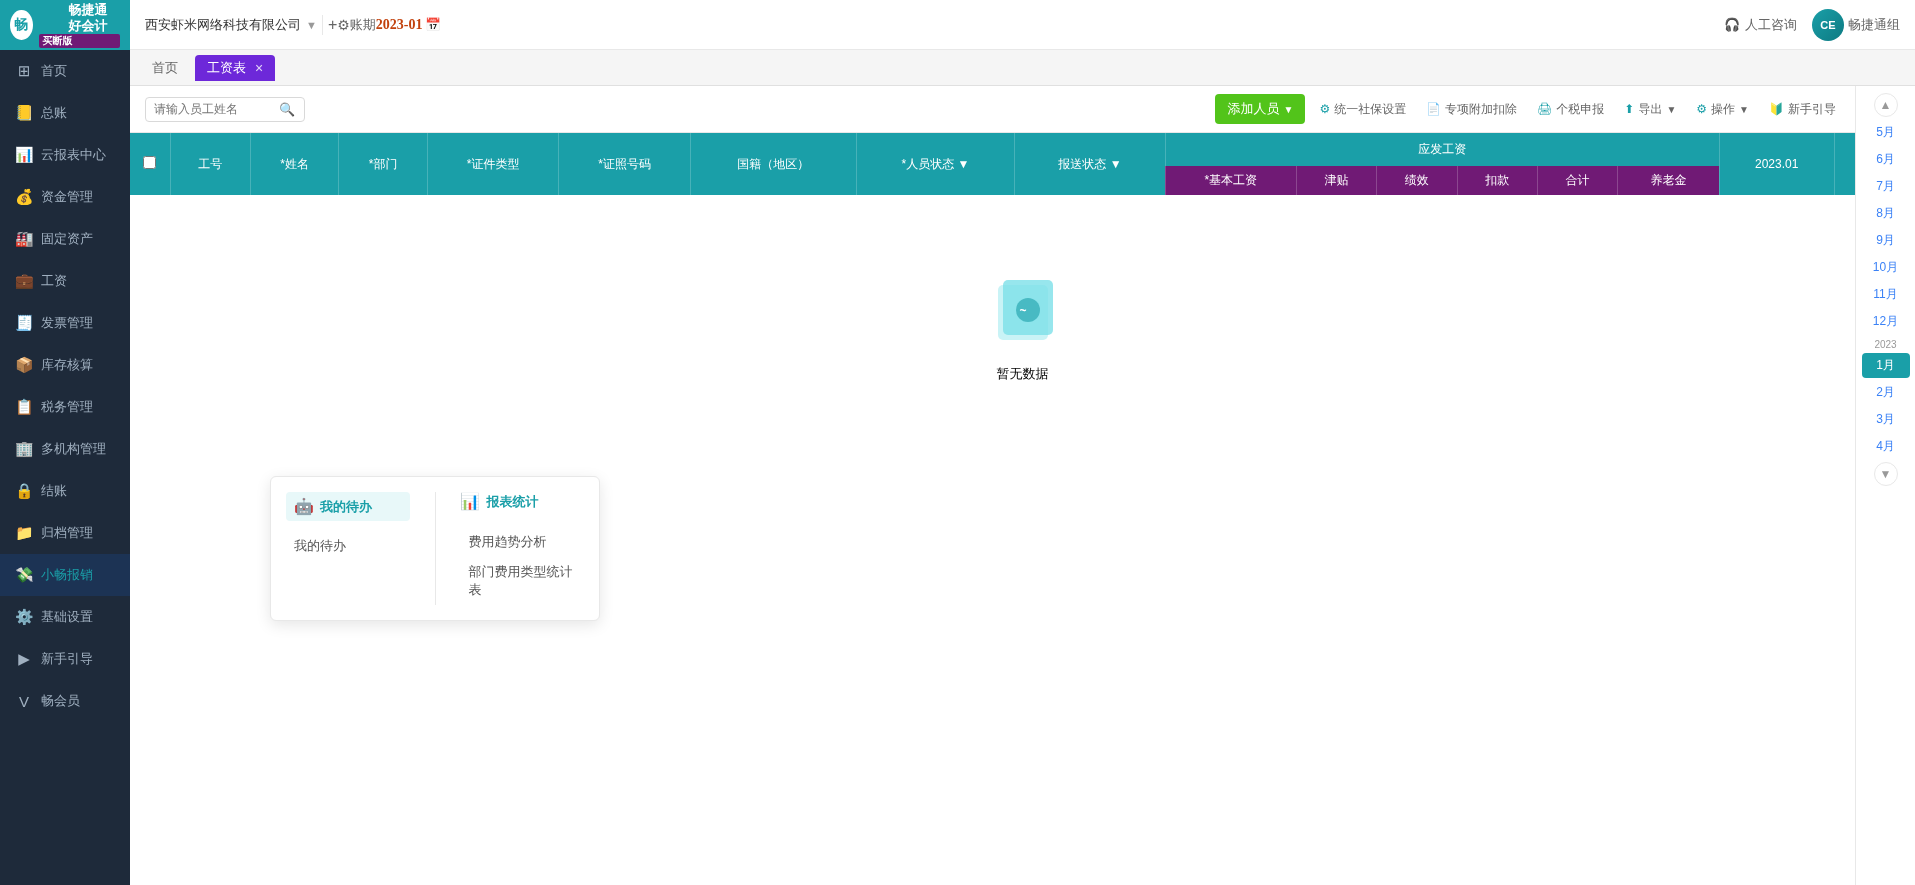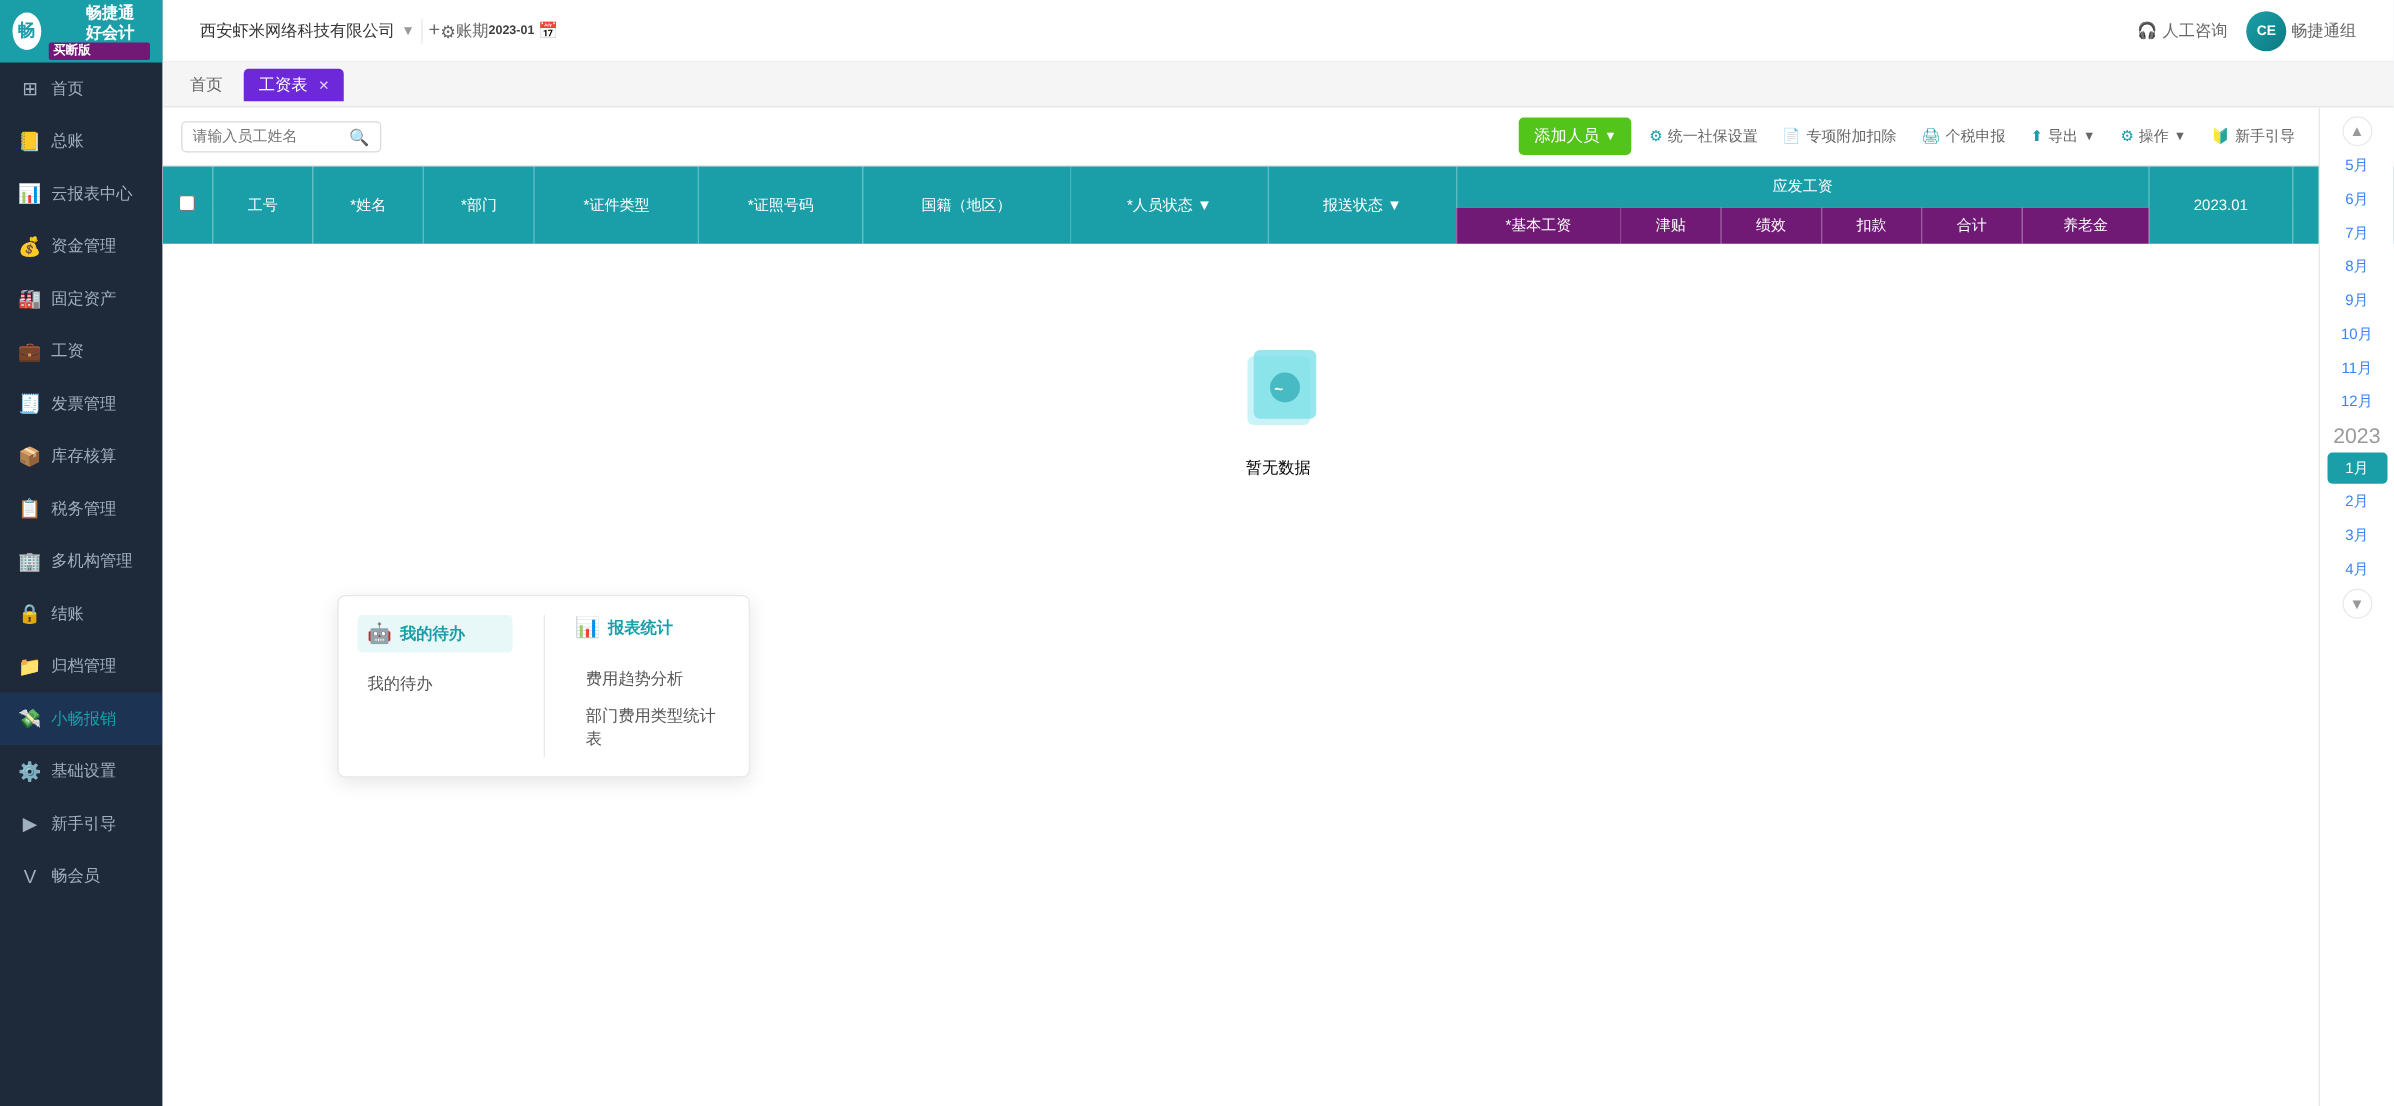--- a/index.html
+++ b/index.html
@@ -58,35 +58,35 @@
       height: 885px;
       overflow: hidden;
     }
 
     
     .topbar {
       background: white;
       height: 50px;
       display: flex;
       align-items: center;
-      padding: 0 30px;
+      padding: 0 15px;
       border-bottom: 1px solid #e8e8e8;
       flex-shrink: 0;
     }
     .company-select {
       display: flex; align-items: center; gap: 5px;
       font-size: 13px; color: #333;
       cursor: pointer;
     }
     .company-select .arrow { color: #999; font-size: 11px; }
     .topbar-divider { width: 1px; height: 20px; background: #e8e8e8; margin: 0 5px; }
     .topbar-add { color: #666; font-size: 16px; cursor: pointer; }
     .topbar-settings { color: #666; font-size: 14px; cursor: pointer; }
     .period-label { color: #666; font-size: 13px; }
-    .period-value { color: #404040; font-weight: bold; font-size: 10px; }
+    .period-value { color: #c2410c; font-weight: bold; font-size: 14px; font-family: Liberation Serif, serif; }
     .period-calendar { color: #1a9fa8; cursor: pointer; margin-left: 3px; }
     .topbar-right { margin-left: auto; display: flex; align-items: center; gap: 15px; }
     .topbar-right-item { display: flex; align-items: center; gap: 4px; color: #666; font-size: 13px; cursor: pointer; }
     .user-avatar {
       width: 32px; height: 32px; border-radius: 50%;
       background: linear-gradient(135deg, #1a9fa8, #0d7a82);
       display: flex; align-items: center; justify-content: center;
       color: white; font-size: 11px; font-weight: bold;
     }
 
@@ -222,21 +222,21 @@
       text-align: center; font-size: 12px;
       cursor: pointer; color: #3b82f6;
       margin: 1px 0;
     }
     .month-item.active {
       background: #1a9fa8;
       color: white;
       border-radius: 4px;
     }
     .month-year {
-      font-size: 17px; color: #999; margin: 4px 0 2px;
+      font-size: 10px; color: #999; margin: 4px 0 2px;
       text-align: right;
     }
 
     
     .dropdown-overlay {
       position: absolute;
       left: 140px;
       top: 390px;
       background: white;
       border: 1px solid #e8e8e8;

